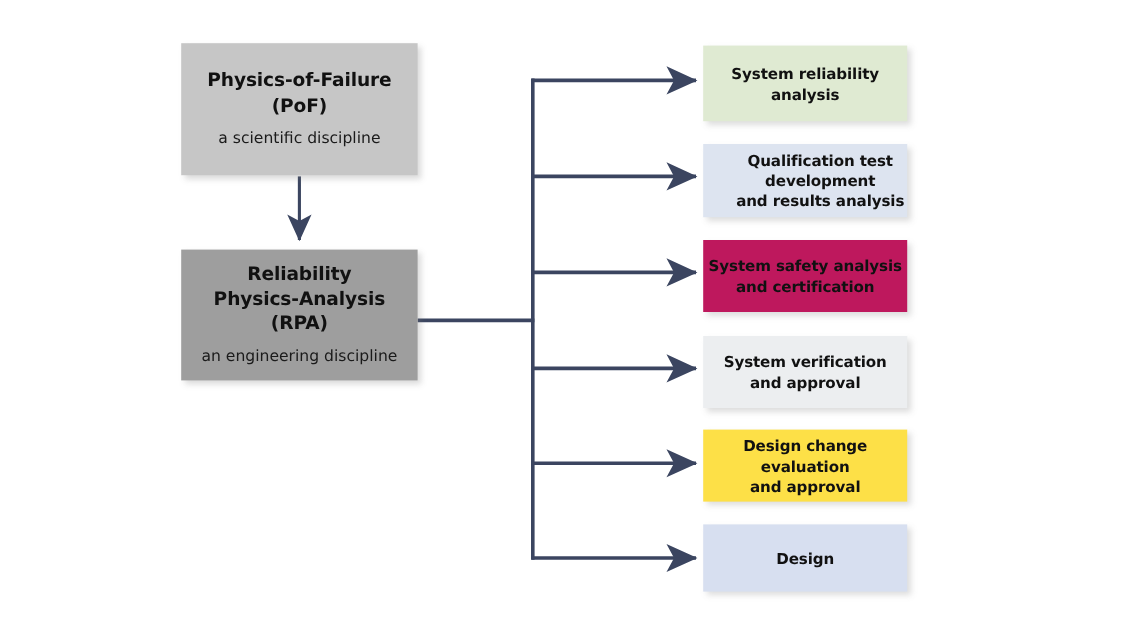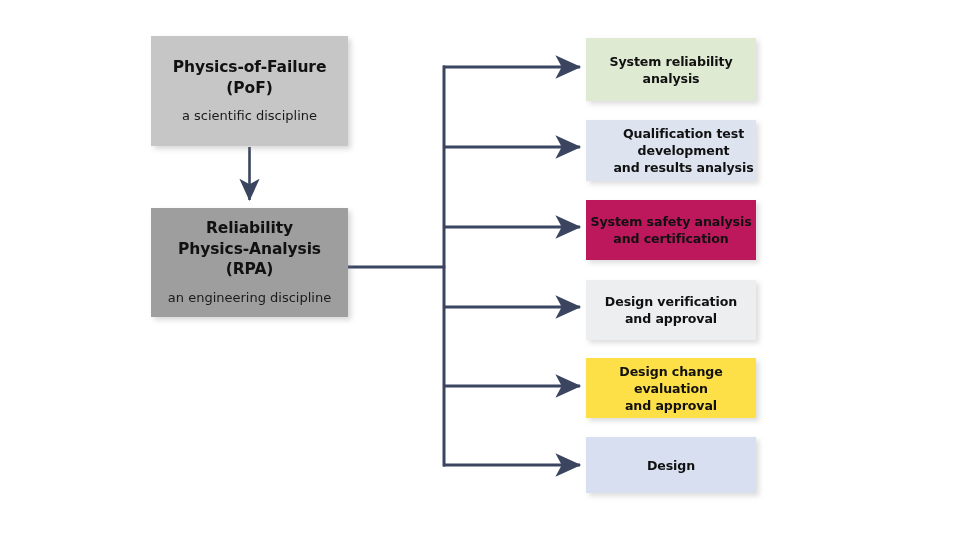--- a/index.html
+++ b/index.html
@@ -164,21 +164,21 @@
 
   <div class="leaf-box" id="leaf-0">System reliability
 analysis</div>
 
   <div class="leaf-box" id="leaf-1">Qualification test development
 and results analysis</div>
 
   <div class="leaf-box" id="leaf-2">System safety analysis
 and certification</div>
 
-  <div class="leaf-box" id="leaf-3">Design verification
+  <div class="leaf-box" id="leaf-3">System verification
 and approval</div>
 
   <div class="leaf-box" id="leaf-4">Design change evaluation
 and approval</div>
 
   <div class="leaf-box" id="leaf-5">Design</div>
 
 </div>
 
 </body></html>

